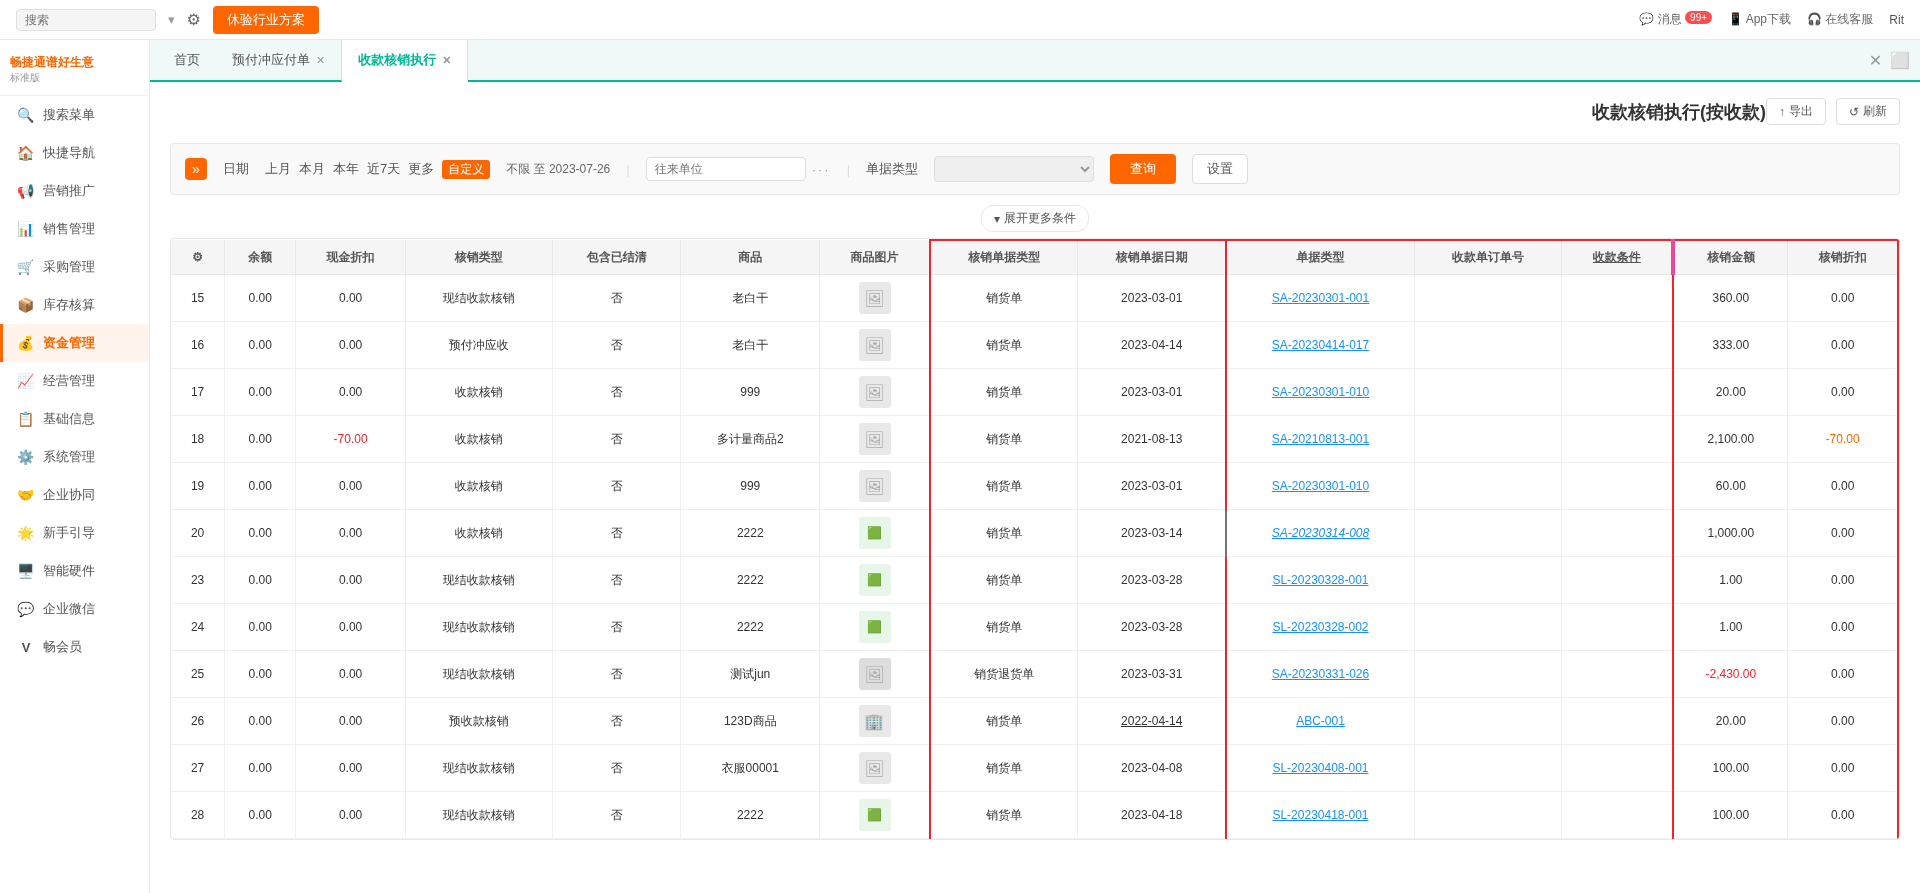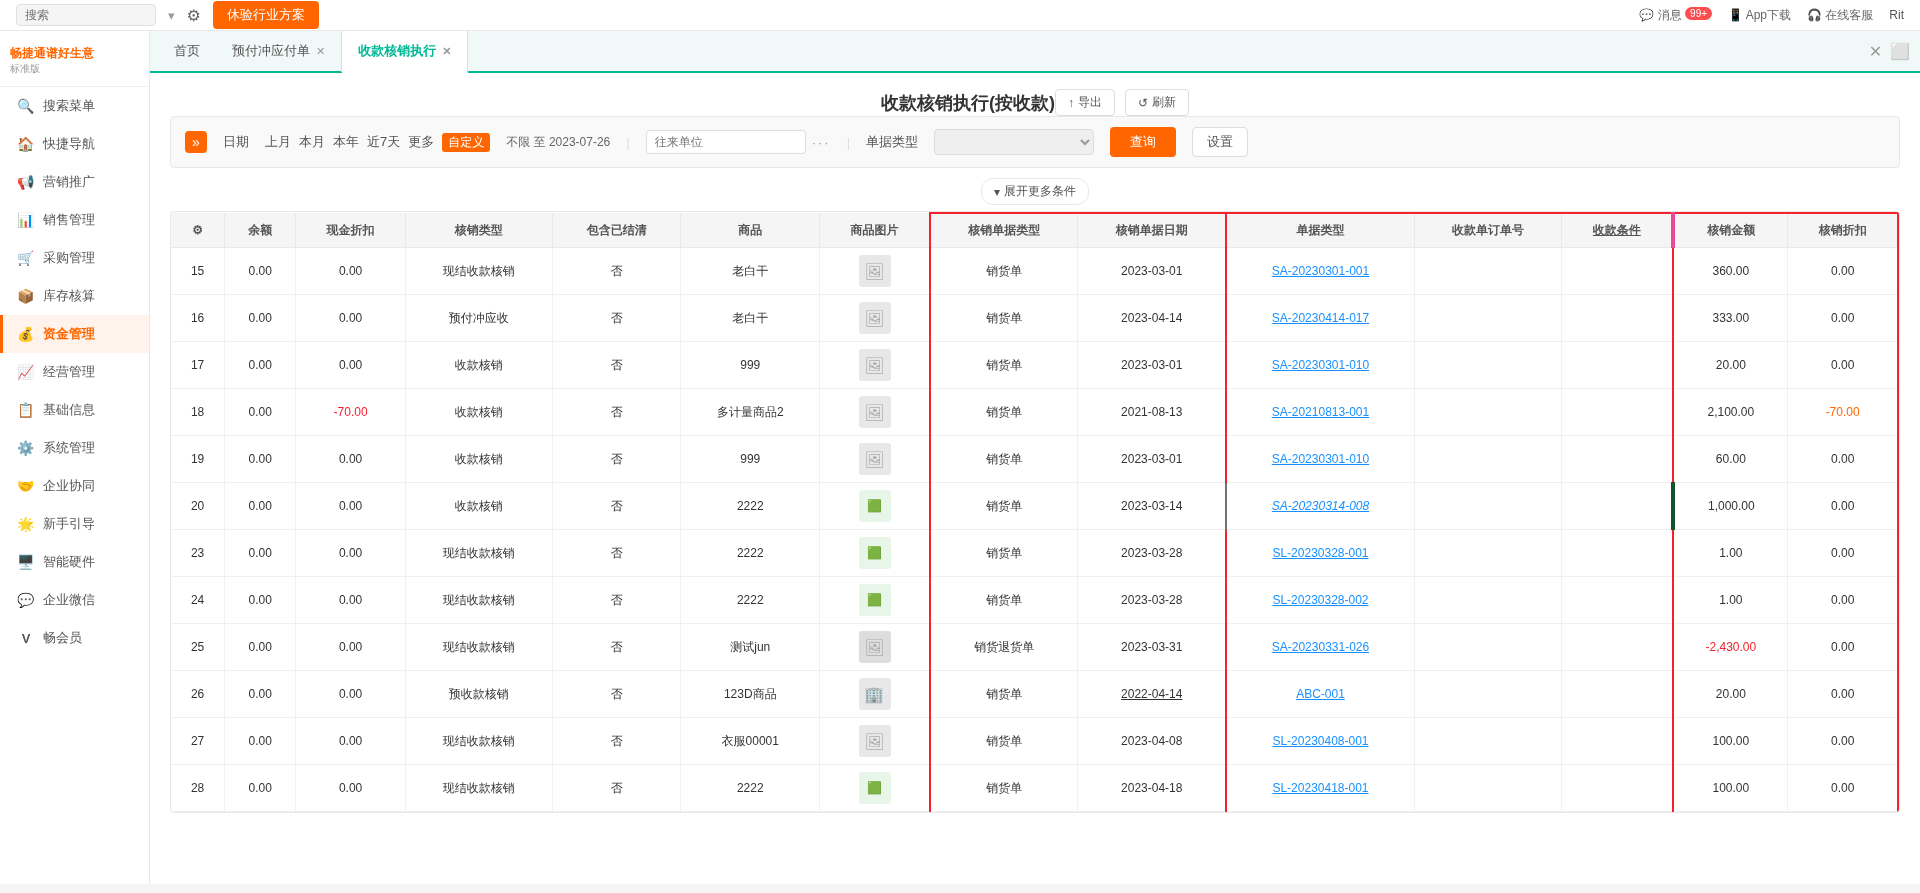--- a/index.html
+++ b/index.html
@@ -1,20 +1,20 @@
 <!DOCTYPE html>
 <html><head>
   <meta charset="utf-8">
   <style>
     * { box-sizing: border-box; margin: 0; padding: 0; }
     body { font-family: 'Microsoft YaHei', Arial, sans-serif; font-size: 13px; background: #f5f5f5; color: #333; }
 
     
     .top-bar {
-      height: 31px;
+      height: 40px;
       background: #fff;
       border-bottom: 1px solid #e8e8e8;
       display: flex;
       align-items: center;
       padding: 0 16px;
       gap: 12px;
     }
     .top-bar-input {
       background: #f5f5f5;
       border: 1px solid #e0e0e0;
@@ -161,24 +161,24 @@
       flex: 1;
       overflow-y: auto;
       padding: 16px 20px;
       background: #fff;
     }
 
     .page-title {
       font-size: 18px;
       font-weight: bold;
       color: #333;
-      margin-bottom: 0;
-      display: flex;
-      align-items: center;
-      justify-content: center;
+      margin-bottom: 18px;
+      display: flex;
+      align-items: center;
+      justify-content: flex-end;
     }
     .page-title-actions {
       display: flex;
       gap: 10px;
     }
     .btn-outline {
       border: 1px solid #ddd;
       background: #fff;
       color: #555;
       border-radius: 4px;
@@ -617,21 +617,21 @@
       <td class="">0.00</td>
       <td>收款核销</td>
       <td>否</td>
       <td>2222</td>
       <td><span class="thumb-green">🟩</span></td>
       <td style="border-left:2px solid #f5222d;">销货单</td>
       <td style="border-right:2px solid #737373;">2023-03-14</td>
       <td class="link-cell" style="border-left:2px solid #f5222d;font-style:italic;">SA-20230314-008</td>
       <td></td>
       <td style="border-right:2px solid #f5222d;"></td>
-      <td class="" style="border-left:4px solid #14532d;">1,000.00</td>
+      <td class="" style="border-left:2px solid #14532d;">1,000.00</td>
       <td class="" style="border-right:2px solid #f5222d;">0.00</td>
     </tr>
               <tr>
       <td>23</td>
       <td>0.00</td>
       <td class="">0.00</td>
       <td>现结收款核销</td>
       <td>否</td>
       <td>2222</td>
       <td><span class="thumb-green">🟩</span></td>

